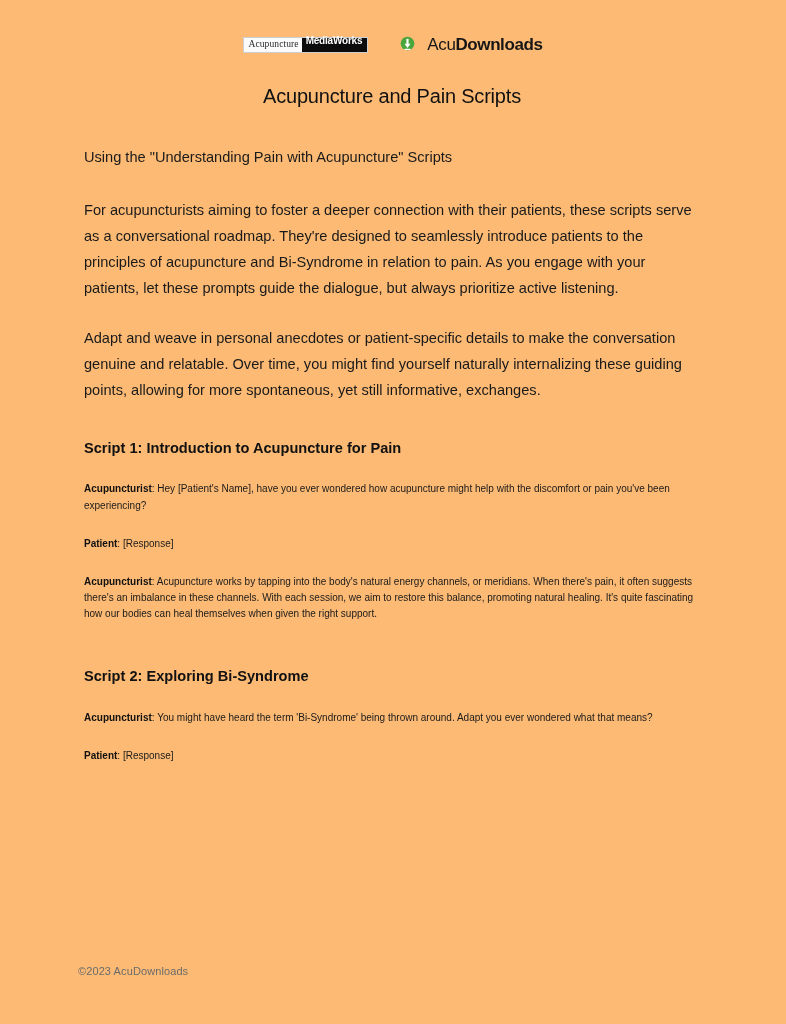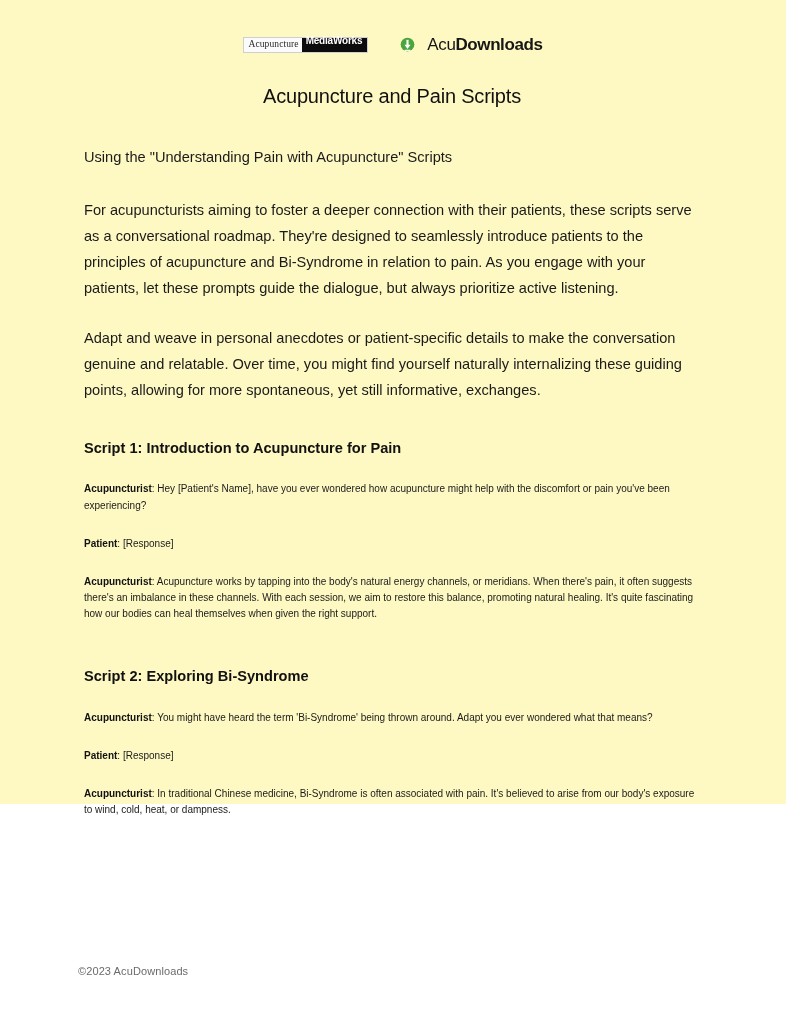--- a/index.html
+++ b/index.html
@@ -13,22 +13,22 @@
     font-family: "Liberation Sans", sans-serif;
     color: #1a1a1a;
     -webkit-font-smoothing: antialiased;
     position: relative;
     overflow: hidden;
   }
 
   .page {
     position: relative;
     width: 786px;
-    height: 804px;
-    background: #fef9c3;
+    height: 1024px;
+    background: #fdba74;
     box-sizing: border-box;
   }
 
   
   .logo-bar {
     position: absolute;
     top: 36px;
     left: 0;
     width: 786px;
     display: flex;
@@ -62,21 +62,21 @@
     color: #ffffff;
     background: #0c0c0c;
     padding: 0 5px 8px 4px;
     display: flex;
     align-items: center;
     letter-spacing: -0.2px;
   }
 
   .logo-acu {
     display: flex;
-    align-items: center;
+    align-items: flex-start;
     gap: 12px;
     line-height: 1;
   }
   .logo-acu .acu-mark {
     width: 15px;
     height: 15px;
     display: block;
     flex: 0 0 auto;
   }
   .logo-acu .acu-word {
@@ -202,21 +202,18 @@
     <h2 class="script-heading second">Script 2: Exploring Bi-Syndrome</h2>
 
     <p class="tight-para">
       <span class="speaker">Acupuncturist</span><span>: You might have heard the term 'Bi-Syndrome' being thrown around. Adapt you ever wondered what that means?</span>
     </p>
 
     <p class="tight-para">
       <span class="speaker">Patient</span><span>: [Response]</span>
     </p>
 
-    <p class="tight-para">
-      <span class="speaker">Acupuncturist</span><span>: In traditional Chinese medicine, Bi-Syndrome is often associated with pain. It's believed to arise from our body's exposure to wind, cold, heat, or dampness.</span>
-    </p>
 
   </div>
 
   <div class="footer">©2023 AcuDownloads</div>
 
 </div>
 
 </body></html>

